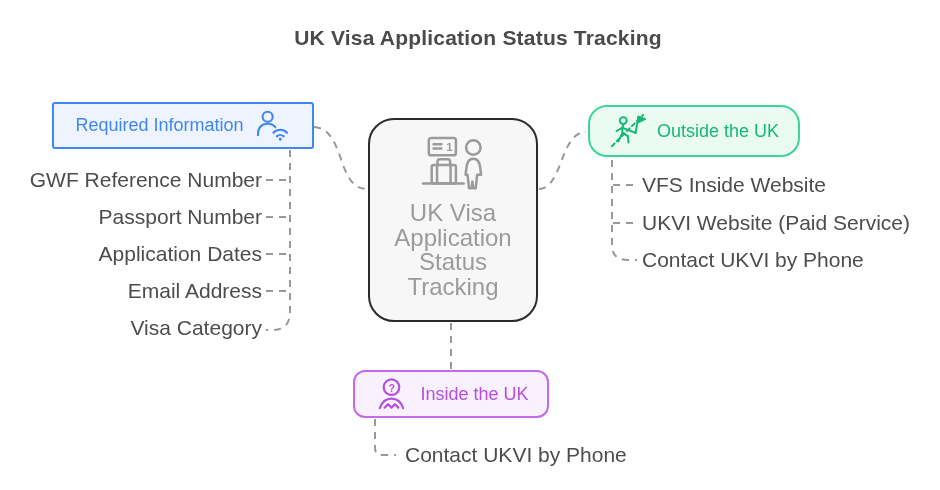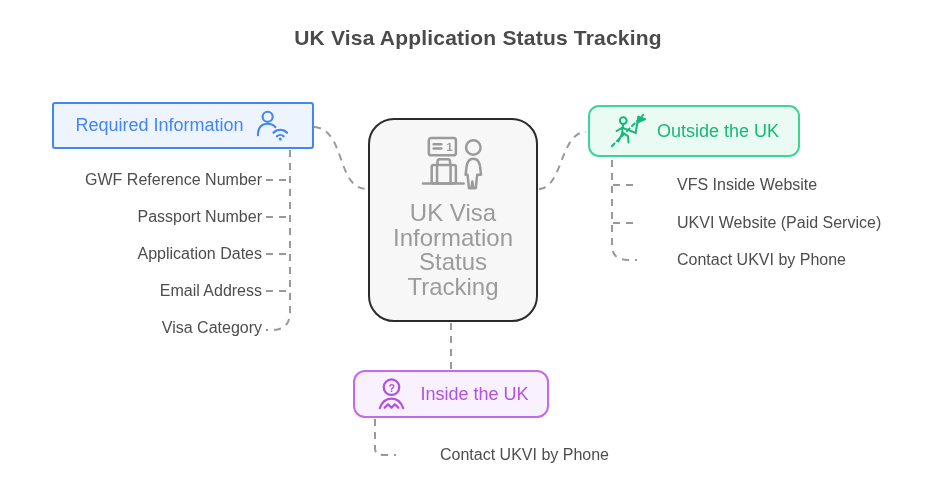--- a/index.html
+++ b/index.html
@@ -26,33 +26,33 @@
     font-size:24px;line-height:24.5px;font-weight:400;}
 
   
   .pill{
     position:absolute;box-sizing:border-box;display:flex;align-items:center;justify-content:center;
     gap:10px;border-radius:3px;border-width:2px;border-style:solid;white-space:nowrap;
     font-size:18px;font-weight:500;
   }
   .pill-blue{left:52px;top:102px;width:262px;height:47px;
     border-color:var(--blue-accent);background:var(--blue-bg);color:var(--blue-accent);}
-  .pill-green{left:588px;top:105px;width:212px;height:52px;border-radius:11px;
+  .pill-green{left:588px;top:105px;width:212px;height:52px;border-radius:19px;
     border-color:var(--green-border);background:var(--green-bg);color:var(--green-accent);}
   .pill-purple{left:353px;top:370px;width:196px;height:48px;border-radius:12px;
     border-color:var(--purple-border);background:var(--purple-bg);color:var(--purple-accent);}
   .icon-blue{stroke:var(--blue-accent);fill:none;stroke-width:2.2;stroke-linecap:round;stroke-linejoin:round;}
   .icon-green{stroke:var(--green-accent);fill:none;stroke-width:2.1;stroke-linecap:round;stroke-linejoin:round;}
   .icon-purple{stroke:var(--purple-accent);fill:none;stroke-width:2.3;stroke-linecap:round;stroke-linejoin:round;}
   .icon-purple text{stroke:none;fill:var(--purple-accent);font-family:"Liberation Sans",sans-serif;font-size:11px;font-weight:700;}
 
   
   .item{
     position:absolute;white-space:nowrap;color:var(--item-gray);
-    font-size:16px;font-weight:500;line-height:26px;height:26px;margin-left:35px;
+    font-size:21px;font-weight:500;line-height:26px;height:26px;
   }
   .item-left{right:678px;text-align:right;}
   .li1{top:167px;} .li2{top:204px;} .li3{top:241px;} .li4{top:278px;} .li5{top:315px;}
   .item-right{left:642px;}
   .ri1{top:172px;} .ri2{top:210px;} .ri3{top:247px;}
   .bi1{left:405px;top:442px;}
 </style>
 </head>
 <body style="--line-gray: #999999; --title-gray: #4a4a4a; --item-gray: #4d4d4d; --center-border: #2b2b2b; --center-bg: #f7f7f8; --center-text: #9b9b9b; --blue-accent: #4285f4; --blue-bg: #edf4fe; --green-accent: #16b877; --green-border: #3ed598; --green-bg: #e9fbf2; --purple-accent: #b44fe0; --purple-border: #c46ae9; --purple-bg: #faf1fe;">
 
@@ -82,21 +82,21 @@
       <text x="30" y="17">1</text>
       <path d="M6,50 H48"></path>
       <rect x="15" y="31" width="25" height="19" rx="2"></rect>
       <path d="M21,31 v-3.5 a2.5,2.5 0 0 1 2.5,-2.5 h8 a2.5,2.5 0 0 1 2.5,2.5 v3.5"></path>
       <path d="M20.5,31 V50 M34.5,31 V50"></path>
       <circle cx="58" cy="13" r="7.5"></circle>
       <path d="M50,41 l1,-8 c0.7,-5.5 3,-8.5 7,-8.5 s6.3,3 7,8.5 l1,8 h-4 l-1.5,14 h-2.5 l-1,-7 l-1,7 h-2.5 l-1.5,-14 z"></path>
     </svg>
     <div class="center-lines">
       <div>UK Visa</div>
-      <div>Information</div>
+      <div>Application</div>
       <div>Status</div>
       <div>Tracking</div>
     </div>
   </div>
 
   <div class="pill pill-blue">
     <span>Required Information</span>
     <svg class="icon-blue" width="37" height="33" viewBox="0 0 38 34">
       <circle cx="14" cy="8" r="5.2"></circle>
       <path d="M4,27 c0,-9 4.5,-11.8 10,-11.8 c3.4,0 6.2,1.1 8,3.6"></path>

